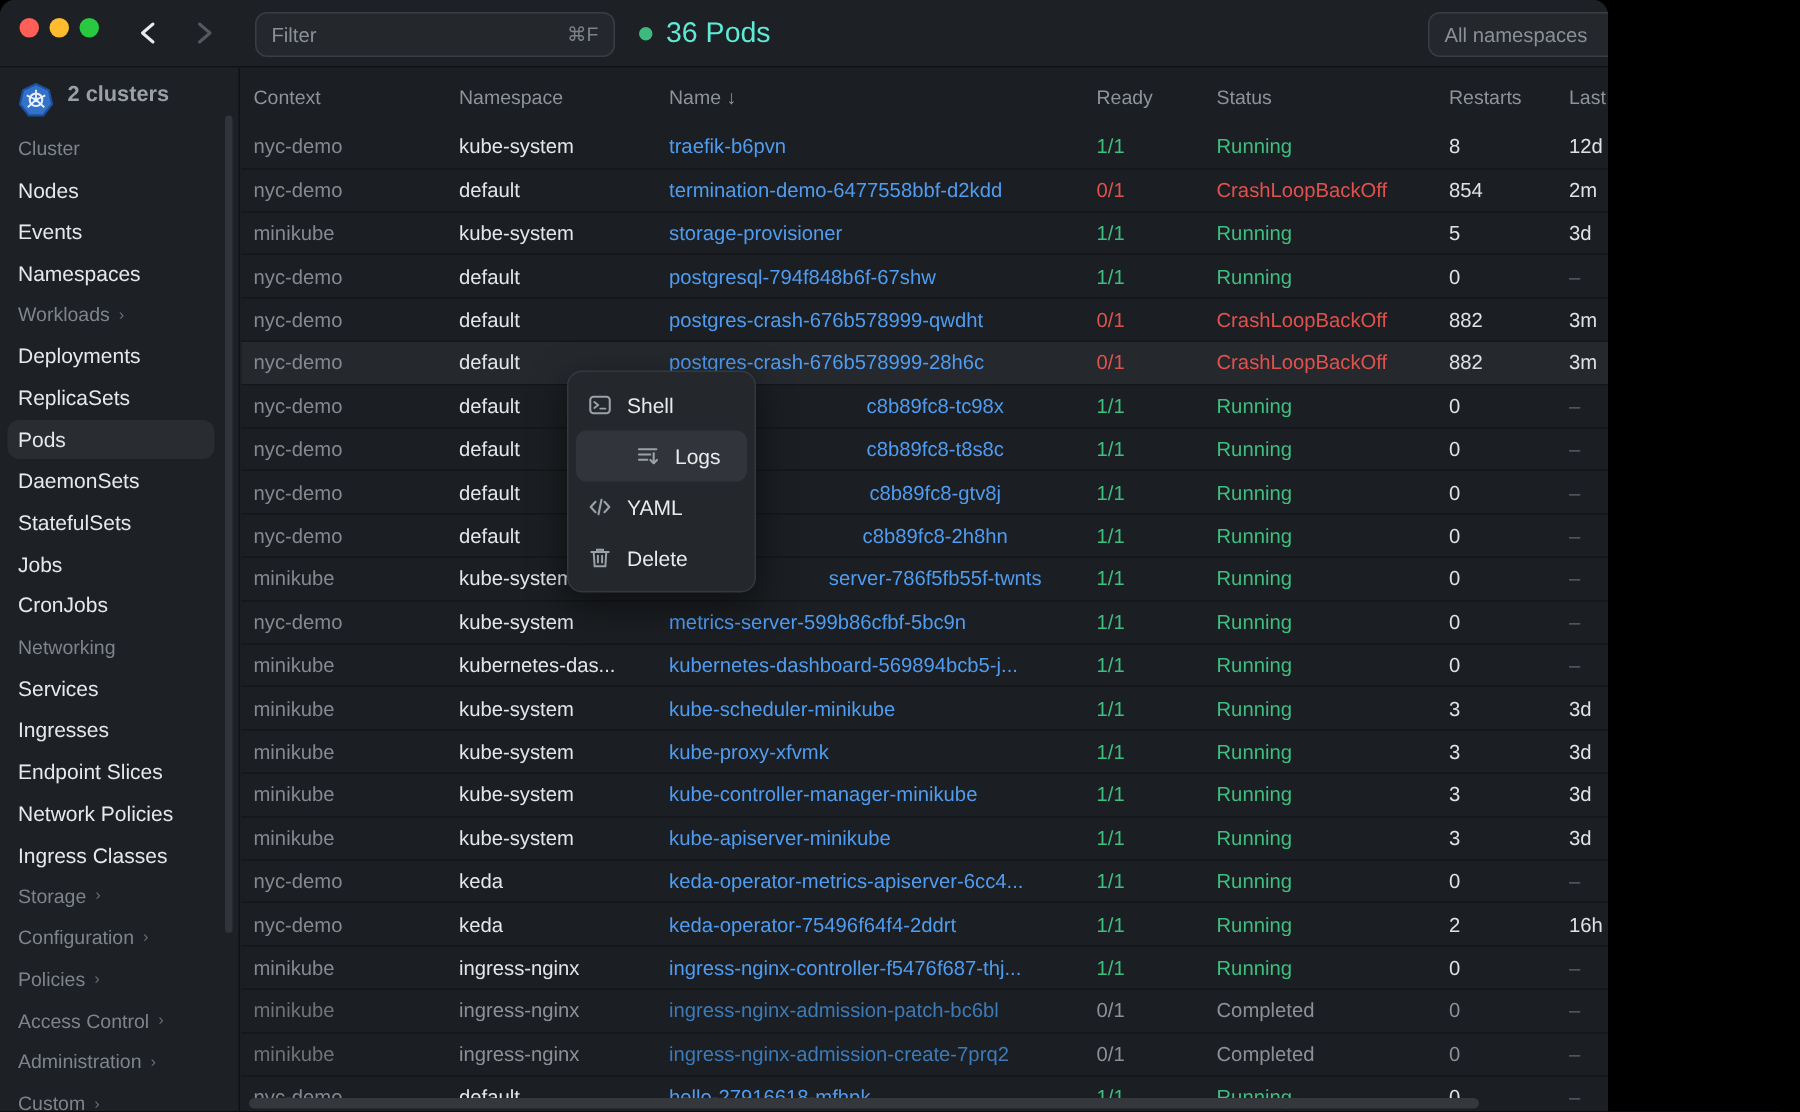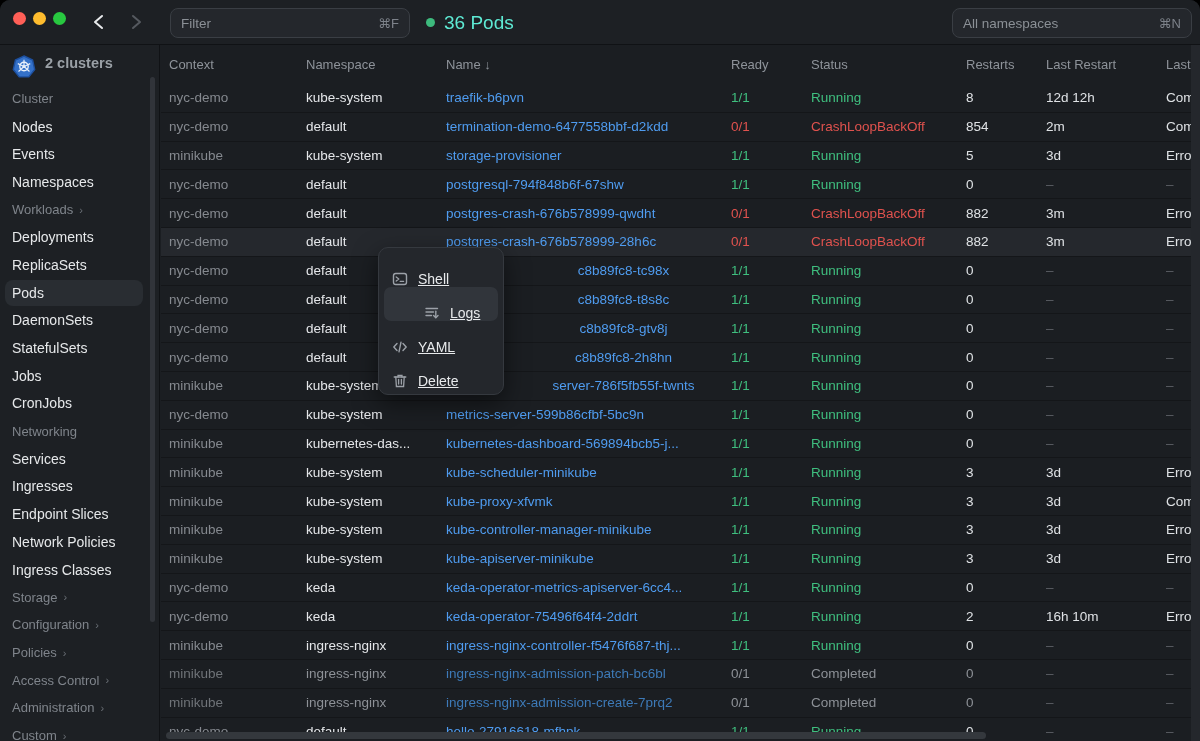--- a/index.html
+++ b/index.html
@@ -1,17 +1,17 @@
 <!DOCTYPE html>
 <html><head>
 <meta charset="utf-8">
 <style>
   html,body{margin:0;padding:0;background:#000;}
   *{box-sizing:border-box;font-family:"Liberation Sans","DejaVu Sans",sans-serif;}
-  #app{position:relative;width:1200px;height:741px;background:#1b1e22;overflow:hidden;border-radius:10px 10px 0 0;}
+  #app{position:relative;width:1072px;height:741px;background:#1b1e22;overflow:hidden;border-radius:10px 10px 0 0;}
 
   
   #titlebar{position:absolute;left:0;top:0;width:1200px;height:45px;background:#1d2024;border-bottom:1px solid #101215;}
   .traffic{position:absolute;top:12px;width:13px;height:13px;border-radius:50%;}
   #tl-close{left:13px;background:#ff5f57;}
   #tl-min{left:33px;background:#febc2e;}
   #tl-max{left:53px;background:#28c840;}
   .navbtn{position:absolute;top:10px;width:24px;height:24px;display:flex;align-items:center;justify-content:center;}
   #nav-back{left:86px;}
   #nav-fwd{left:124px;}
@@ -56,21 +56,21 @@
   .row.dimmed .c-name{color:#3d7ab8;}
   .row.dimmed .c-restarts{color:#8d9197;}
   .name-shift{padding-left:76px;text-align:center;}
 
   
   #v-track{position:absolute;right:0;top:0;width:9px;height:696px;background:#24272c;}
   #h-thumb{position:absolute;left:5px;top:687px;width:820px;height:7px;background:#34383d;border-radius:4px;}
 
   
   #ctxmenu{position:absolute;left:378px;top:247px;width:126px;background:#24272c;border:1px solid #35393f;border-radius:10px;padding:5px;box-shadow:0 8px 24px rgba(0,0,0,.5);}
-  .menu-item{display:flex;align-items:flex-end;gap:10px;height:34px;padding:0 8px;border-radius:7px;color:#e8eaec;font-size:14px;text-decoration:underline;}
+  .menu-item{display:flex;align-items:center;gap:10px;height:34px;padding:0 8px;border-radius:7px;color:#e8eaec;font-size:14px;}
   .menu-item.active{background:#31353b;padding-left:40px;}
   .menu-item svg{flex:0 0 auto;}
 </style>
 </head>
 <body>
 
 <div id="app">
 
   <div id="titlebar">
     <div class="traffic" id="tl-close"></div>

